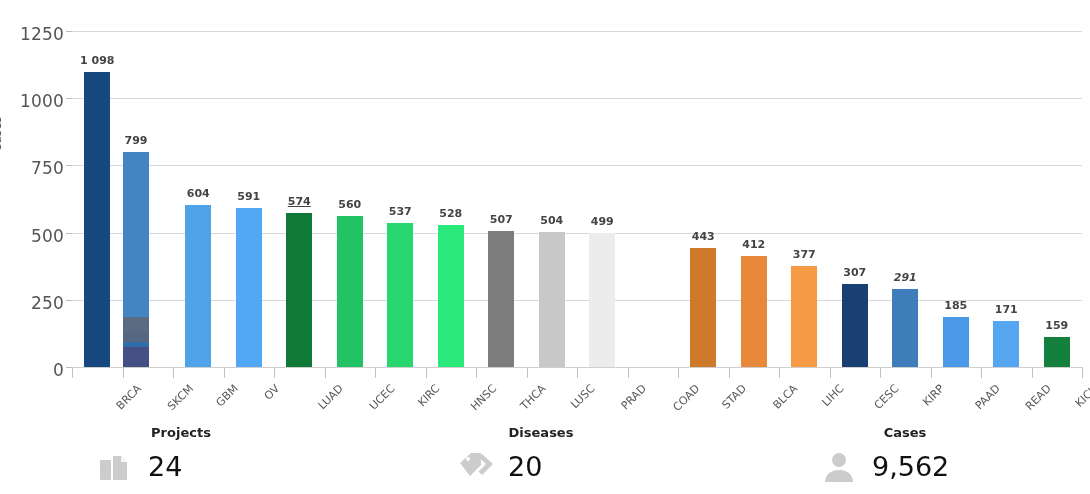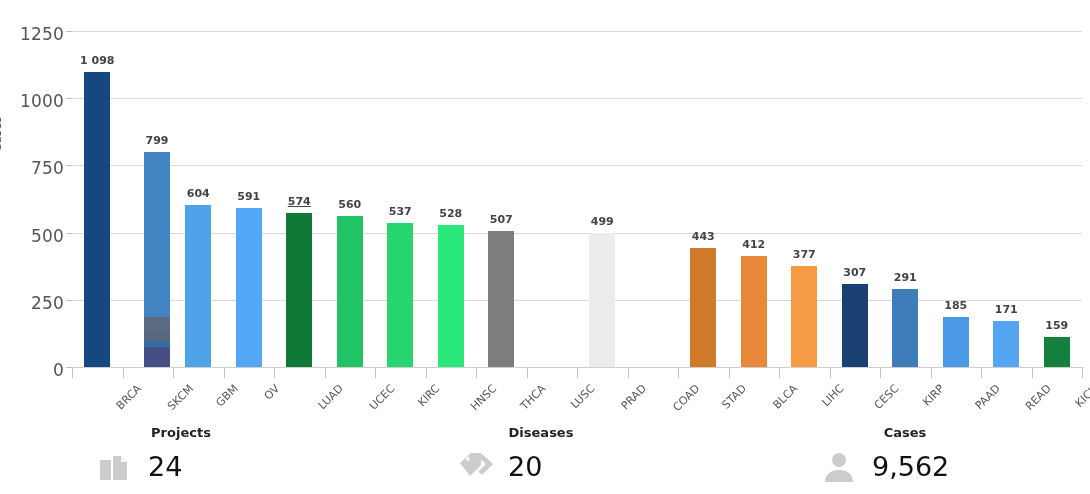--- a/index.html
+++ b/index.html
@@ -203,21 +203,21 @@
         <div class="ytick-mark" style="top: 98.2px;"></div>
         <div class="ytick-label" style="top: 31px;">1250</div>
         <div class="ytick-mark" style="top: 31px;"></div>
       </div>
 
     <div class="plot" id="plot">
         <div class="bar-slot" style="left: 12.25px; height: 336px;">
           <div class="bar" style="height: 295.142px; background: rgb(22, 71, 126);"></div>
           <div class="bar-label" style="bottom: 300.142px;">1 098</div>
         </div>
-        <div class="bar-slot" style="left: 72px; height: 256px;">
+        <div class="bar-slot" style="left: 51px; height: 256px;">
           <div class="bar" style="height: 214.771px; display: flex; flex-direction: column; justify-content: flex-start;">
             <div class="seg" style="height: 179.827px; background: rgb(66, 133, 194);"></div>
             <div class="seg" style="height: 15.5904px; background: rgb(90, 107, 130);"></div>
             <div class="seg" style="height: 12.096px; background: rgb(86, 104, 129);"></div>
             <div class="seg" style="height: 5.9136px; background: rgb(47, 110, 168);"></div>
             <div class="seg" style="height: 21.504px; background: rgb(69, 79, 132);"></div>
           </div>
           <div class="bar-label" style="bottom: 219.771px;">799</div>
         </div>
         <div class="bar-slot" style="left: 113.25px; height: 394px;">
@@ -241,41 +241,45 @@
           <div class="bar-label" style="bottom: 149.346px;">537</div>
         </div>
         <div class="bar-slot" style="left: 365.75px; height: 336px;">
           <div class="bar" style="height: 141.926px; background: rgb(42, 232, 122);"></div>
           <div class="bar-label" style="bottom: 146.926px;">528</div>
         </div>
         <div class="bar-slot" style="left: 416.25px; height: 336px;">
           <div class="bar" style="height: 136.282px; background: rgb(125, 125, 125);"></div>
           <div class="bar-label" style="bottom: 141.282px;">507</div>
         </div>
+        <div class="bar-slot" style="left: 466.75px; height: 336px;">
+          <div class="bar" style="height: 135.475px; background: rgb(200, 200, 200);"></div>
+          <div class="bar-label" style="bottom: 140.475px;">504</div>
+        </div>
         <div class="bar-slot" style="left: 517.25px; height: 336px;">
           <div class="bar" style="height: 134.131px; background: rgb(236, 236, 236);"></div>
           <div class="bar-label" style="bottom: 139.131px;">499</div>
         </div>
         <div class="bar-slot" style="left: 618.25px; height: 336px;">
           <div class="bar" style="height: 119.078px; background: rgb(207, 122, 42);"></div>
           <div class="bar-label" style="bottom: 124.078px;">443</div>
         </div>
         <div class="bar-slot" style="left: 668.75px; height: 336px;">
           <div class="bar" style="height: 110.746px; background: rgb(232, 136, 58);"></div>
           <div class="bar-label" style="bottom: 115.746px;">412</div>
         </div>
         <div class="bar-slot" style="left: 719.25px; height: 342px;">
           <div class="bar" style="height: 101.338px; background: rgb(245, 155, 70);"></div>
           <div class="bar-label" style="bottom: 106.338px;">377</div>
         </div>
         <div class="bar-slot" style="left: 769.75px; height: 336px;">
           <div class="bar" style="height: 82.5216px; background: rgb(26, 63, 114);"></div>
           <div class="bar-label" style="bottom: 87.5216px;">307</div>
         </div>
-        <div class="bar-slot" style="left: 820.25px; height: 336px;">
+        <div class="bar-slot" style="left: 820.25px; height: 336px; font-style: italic;">
           <div class="bar" style="height: 78.2208px; background: rgb(62, 124, 186);"></div>
           <div class="bar-label" style="bottom: 83.2208px;">291</div>
         </div>
         <div class="bar-slot" style="left: 870.75px; height: 336px;">
           <div class="bar" style="height: 49.728px; background: rgb(74, 154, 232);"></div>
           <div class="bar-label" style="bottom: 54.728px;">185</div>
         </div>
         <div class="bar-slot" style="left: 921.25px; height: 336px;">
           <div class="bar" style="height: 45.9648px; background: rgb(85, 166, 240);"></div>
           <div class="bar-label" style="bottom: 50.9648px;">171</div>

